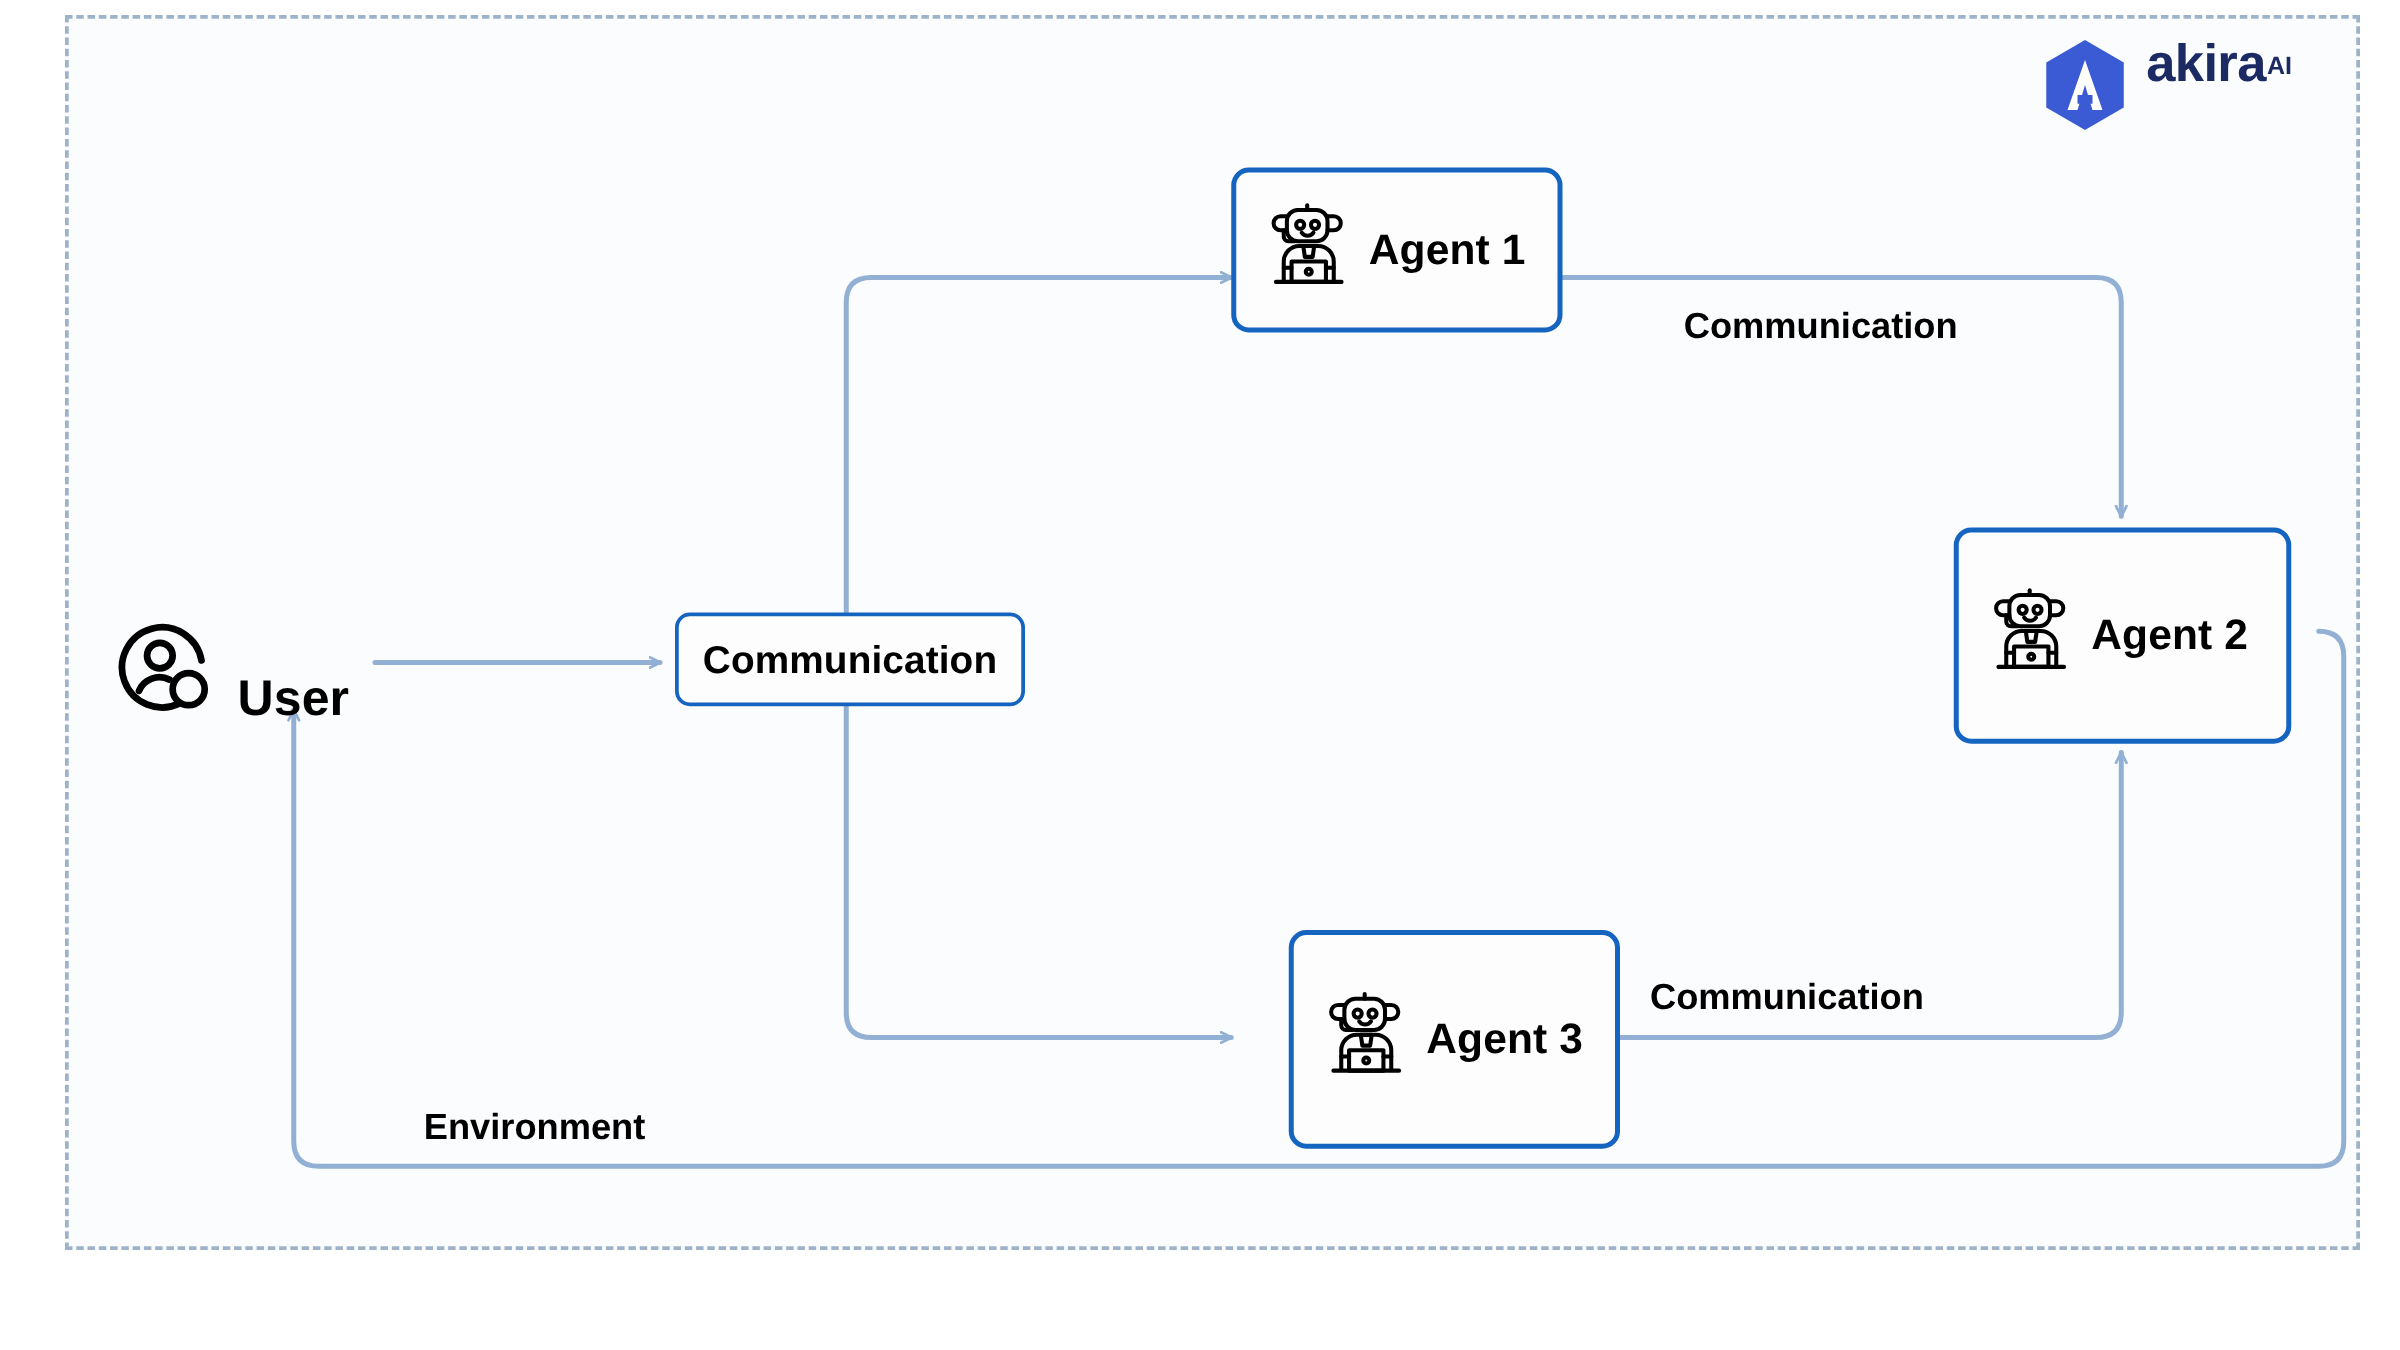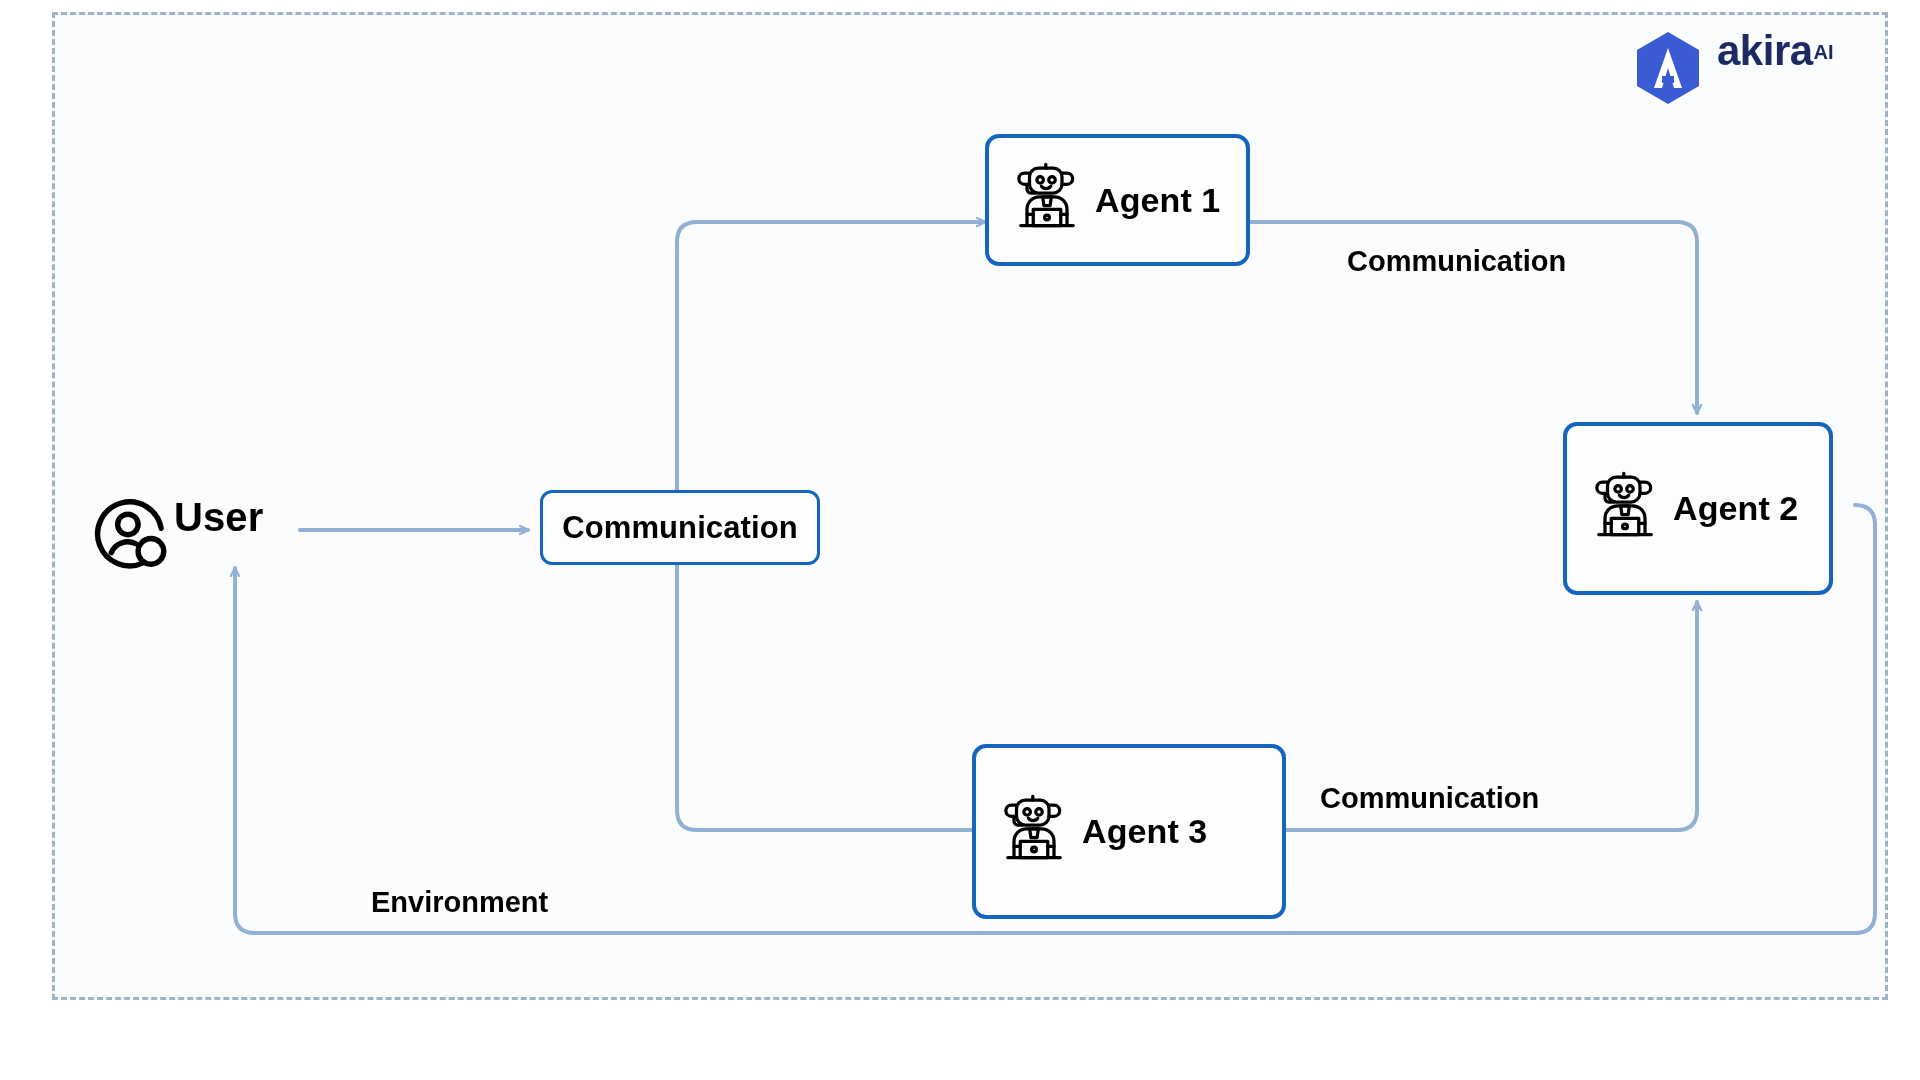--- a/index.html
+++ b/index.html
@@ -76,22 +76,22 @@
     justify-content: center;
   }
   #comm-box .node-label { font-size: 31px; }
 
   
   #user-group {
     position: absolute;
     left: 92px;
     top: 495px;
     display: flex;
-    align-items: flex-start;
-    gap: 0px;
+    align-items: flex-end;
+    gap: 16px;
   }
   #user-group .node-label { font-size: 40px; }
 
   
   .edge-label {
     position: absolute;
     font-size: 29px;
     font-weight: bold;
     color: #000000;
     white-space: nowrap;
@@ -207,21 +207,21 @@
         <rect x="21" y="41" width="22" height="13"></rect>
         <circle cx="32" cy="47.5" r="1.9"></circle>
         <path d="M11,54 h42"></path>
         <path d="M16,45 h5"></path>
         <path d="M43,45 h5"></path>
       </svg>
     </span>
     <span class="node-label">Agent 2</span>
   </div>
 
-  <div class="node-box" style="left:972px; top:744px; width:314px; height:175px;">
+  <div class="node-box" style="left:1031px; top:744px; width:265px; height:175px;">
     <span class="agent-icon">
       <svg width="80" height="80" viewBox="0 0 64 64" xmlns="http://www.w3.org/2000/svg" fill="none" stroke="#000" stroke-width="2.6" stroke-linecap="round" stroke-linejoin="round">
         <rect x="18" y="8" width="26" height="20" rx="7"></rect>
         <circle cx="26.5" cy="17.5" r="2.6"></circle>
         <circle cx="36" cy="17.5" r="2.6"></circle>
         <path d="M27.5,22.5 a4.5,4.5 0 0 0 7.5,0"></path>
         <path d="M18,12 h-4 a4,4 0 0 0 0,9 h4"></path>
         <path d="M44,12 h4 a4,4 0 0 1 0,9 h-4"></path>
         <path d="M16,21 v4 a3,3 0 0 0 3,3 h4"></path>
         <path d="M31,5 v3"></path>
@@ -234,21 +234,21 @@
         <path d="M43,45 h5"></path>
       </svg>
     </span>
     <span class="node-label">Agent 3</span>
   </div>
 
   <div class="edge-label" style="left:1347px; top:245px;">Communication</div>
 
   <div class="edge-label" style="left:1320px; top:782px;">Communication</div>
 
-  <div class="edge-label" style="left:371px; top:886px;text-align:right;">Environment</div>
+  <div class="edge-label" style="left:339px; top:886px;text-align:right;">Environment</div>
 
   <div id="logo">
     <span id="logo-mark">
       <svg width="70" height="76" viewBox="0 0 70 76" xmlns="http://www.w3.org/2000/svg">
         <path d="M35,2 L66,20 L66,56 L35,74 L4,56 L4,20 Z" fill="#3b5bd4"></path>
         <path d="M35,18 L49,58 L41,58 L35,38 L29,58 L21,58 Z" fill="#ffffff"></path>
         <path d="M29,46 h12 v7 h-12 z" fill="#3b5bd4"></path>
       </svg>
     </span>
     <span>

